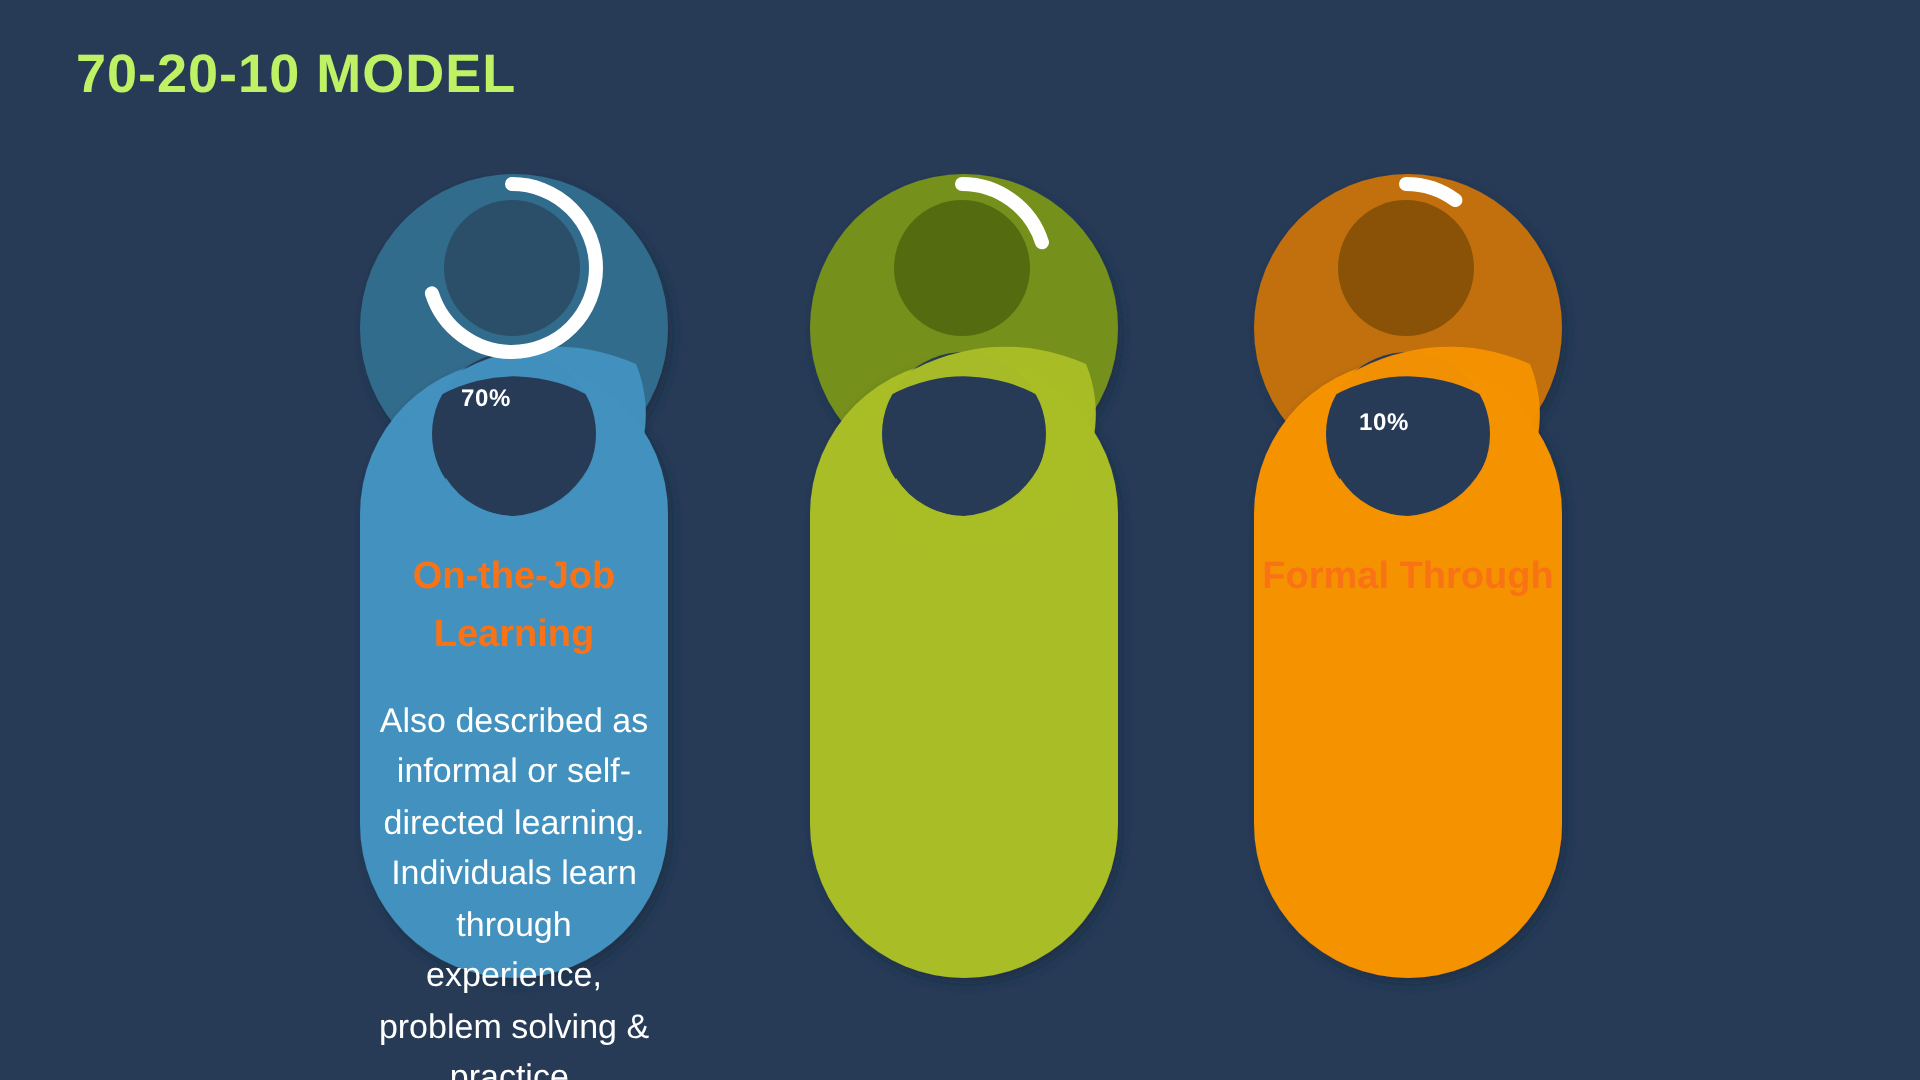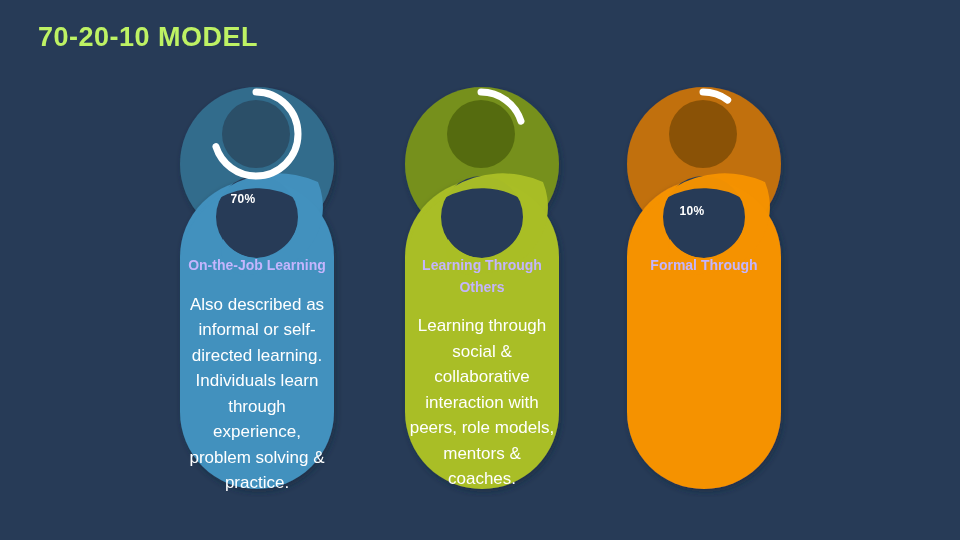--- a/index.html
+++ b/index.html
@@ -60,25 +60,26 @@
   
   .textblock {
     position:absolute;
     top:168px;
     left:6px;
     width:166px;
     text-align:center;
     pointer-events:none;
   }
   .card-title {
-    font-size:14px;
+    font-size:19px;
     font-weight:bold;
-    color:#c4b5fd;
+    color:#f97316;
     line-height:1.55;
     padding:0 10px;
+    margin-top:19px;
   }
   .card-body {
     margin-top:15px;
     font-size:17px;
     color:#ffffff;
     line-height:1.50;
     padding:0 8px;
   }
 </style>
 </head>
@@ -143,24 +144,20 @@
                A 46 46 0 0 1 89 171
                A 41 41 0 0 1 55 152
                A 26 26 0 0 0 89 186
                A 66 66 0 0 0 150 95
                A 98 98 0 0 0 12 178 Z" fill="#a9be26" opacity="0.98"></path>
       <circle cx="88" cy="47" r="34" fill="#556b0f"></circle>
 
       <circle cx="88" cy="47" r="42" fill="none" stroke="#ffffff" stroke-width="7" stroke-linecap="round" stroke-dasharray="52.8 211.1" stroke-dashoffset="0" transform="rotate(-90 88 47)"></circle>
     </g>
   </svg>
-  <div class="textblock">
-    <div class="card-title">Learning Through Others</div>
-    <div class="card-body">Learning through social &amp; collaborative interaction with peers, role models, mentors &amp; coaches.</div>
-  </div>
 </div>
 
 <div class="column" id="col-2">
   <svg class="col-svg" viewBox="0 0 178 410">
     <defs>
       <clipPath id="clip2">
           <rect x="0" y="0" width="178" height="410"></rect>
         </clipPath>
       <filter id="sh2" x="-40%" y="-40%" width="190%" height="190%">
         <feDropShadow dx="2" dy="3" stdDeviation="3" flood-color="#16263a" flood-opacity="0.55"></feDropShadow>

